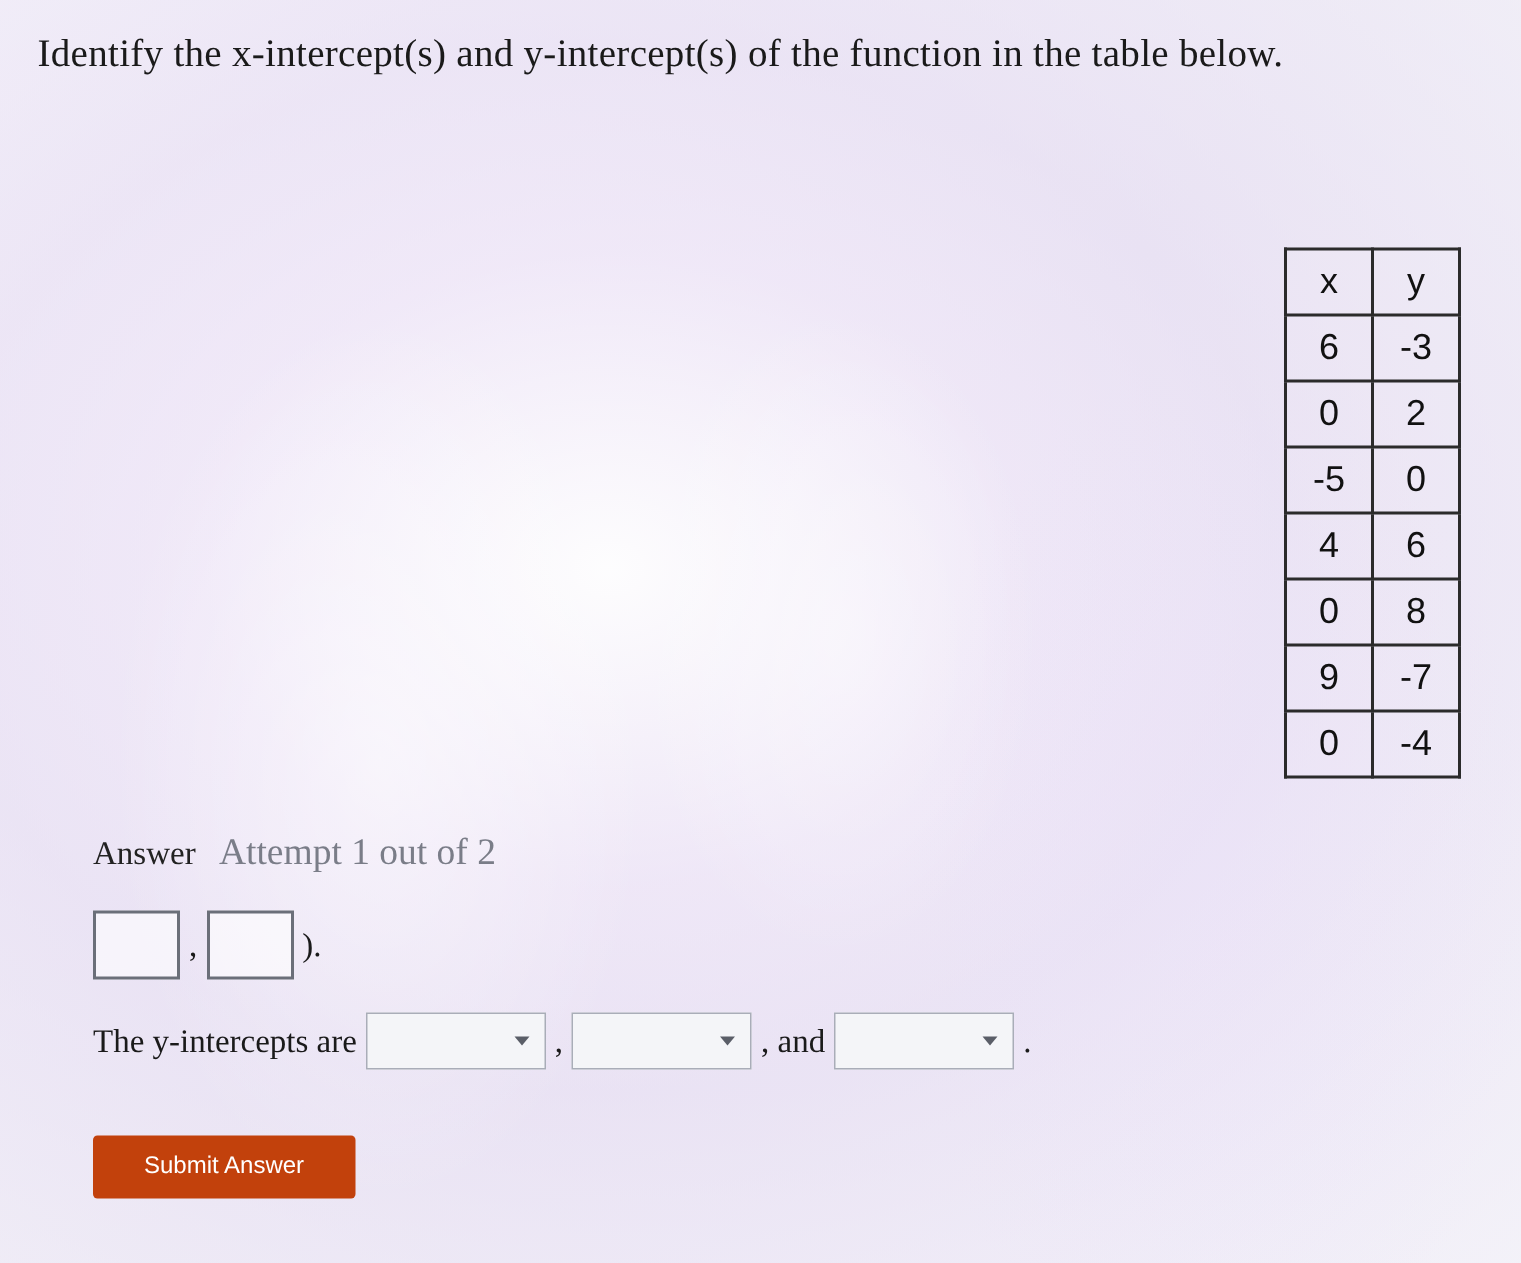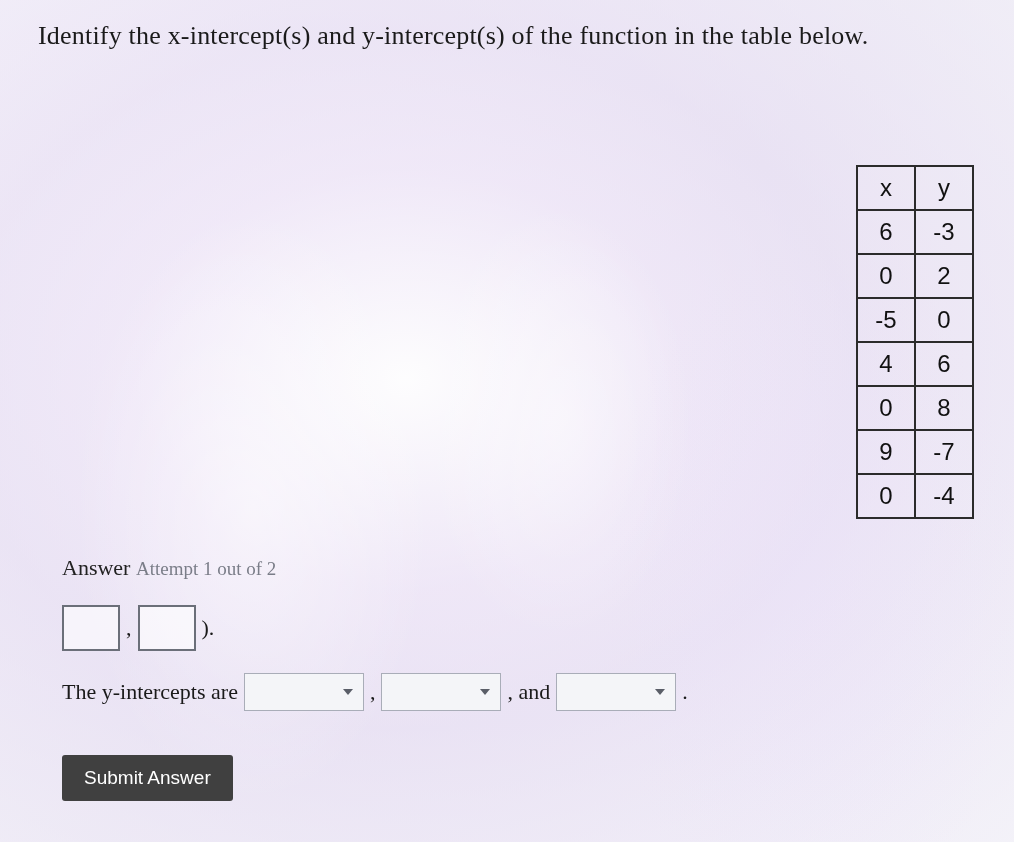--- a/index.html
+++ b/index.html
@@ -31,21 +31,21 @@
     pointer-events: none;
   }
   .content {
     position: relative;
     padding: 18px 22px 0 22px;
   }
   .question {
     font-size: 26px;
     color: #1a1a1a;
     line-height: 1.35;
-    margin: 0 0 80px 16px;
+    margin: 0 0 80px 3px;
     letter-spacing: 0.2px;
   }
   .table-wrap {
     position: absolute;
     top: 165px;
     right: 40px;
   }
   table.data {
     border-collapse: collapse;
     font-family: Arial, Helvetica, sans-serif;
@@ -69,21 +69,21 @@
     top: 555px;
     left: 62px;
     right: 30px;
   }
   .answer-row {
     font-size: 22px;
     color: #222;
     margin-bottom: 24px;
   }
   .answer-label { font-weight: 400; }
-  .attempt { color: #7a7d88; font-size: 19px; font-weight: 400; }
+  .attempt { color: #7a7d88; font-size: 25px; font-weight: 400; margin-left: 10px;}
   .line {
     font-size: 22px;
     color: #1a1a1a;
     margin: 22px 0 18px 0;
     display: flex;
     align-items: center;
     flex-wrap: wrap;
     gap: 6px;
   }
   .num-input {
@@ -109,25 +109,25 @@
     color: #555;
   }
   .dropdown .chev {
     width: 0; height: 0;
     border-left: 5px solid transparent;
     border-right: 5px solid transparent;
     border-top: 6px solid #5a5e68;
   }
   .submit-btn {
     margin-top: 26px;
-    background: #404040;
+    background: #c2410c;
     color: #fff;
     border: none;
-    padding: 12px 22px;
-    font-size: 19px;
+    padding: 12px 34px;
+    font-size: 16px;
     font-family: Arial, Helvetica, sans-serif;
     border-radius: 3px;
     cursor: pointer;
   }
 </style>
 </head>
 <body>
 
 <div class="glare"></div>
 

